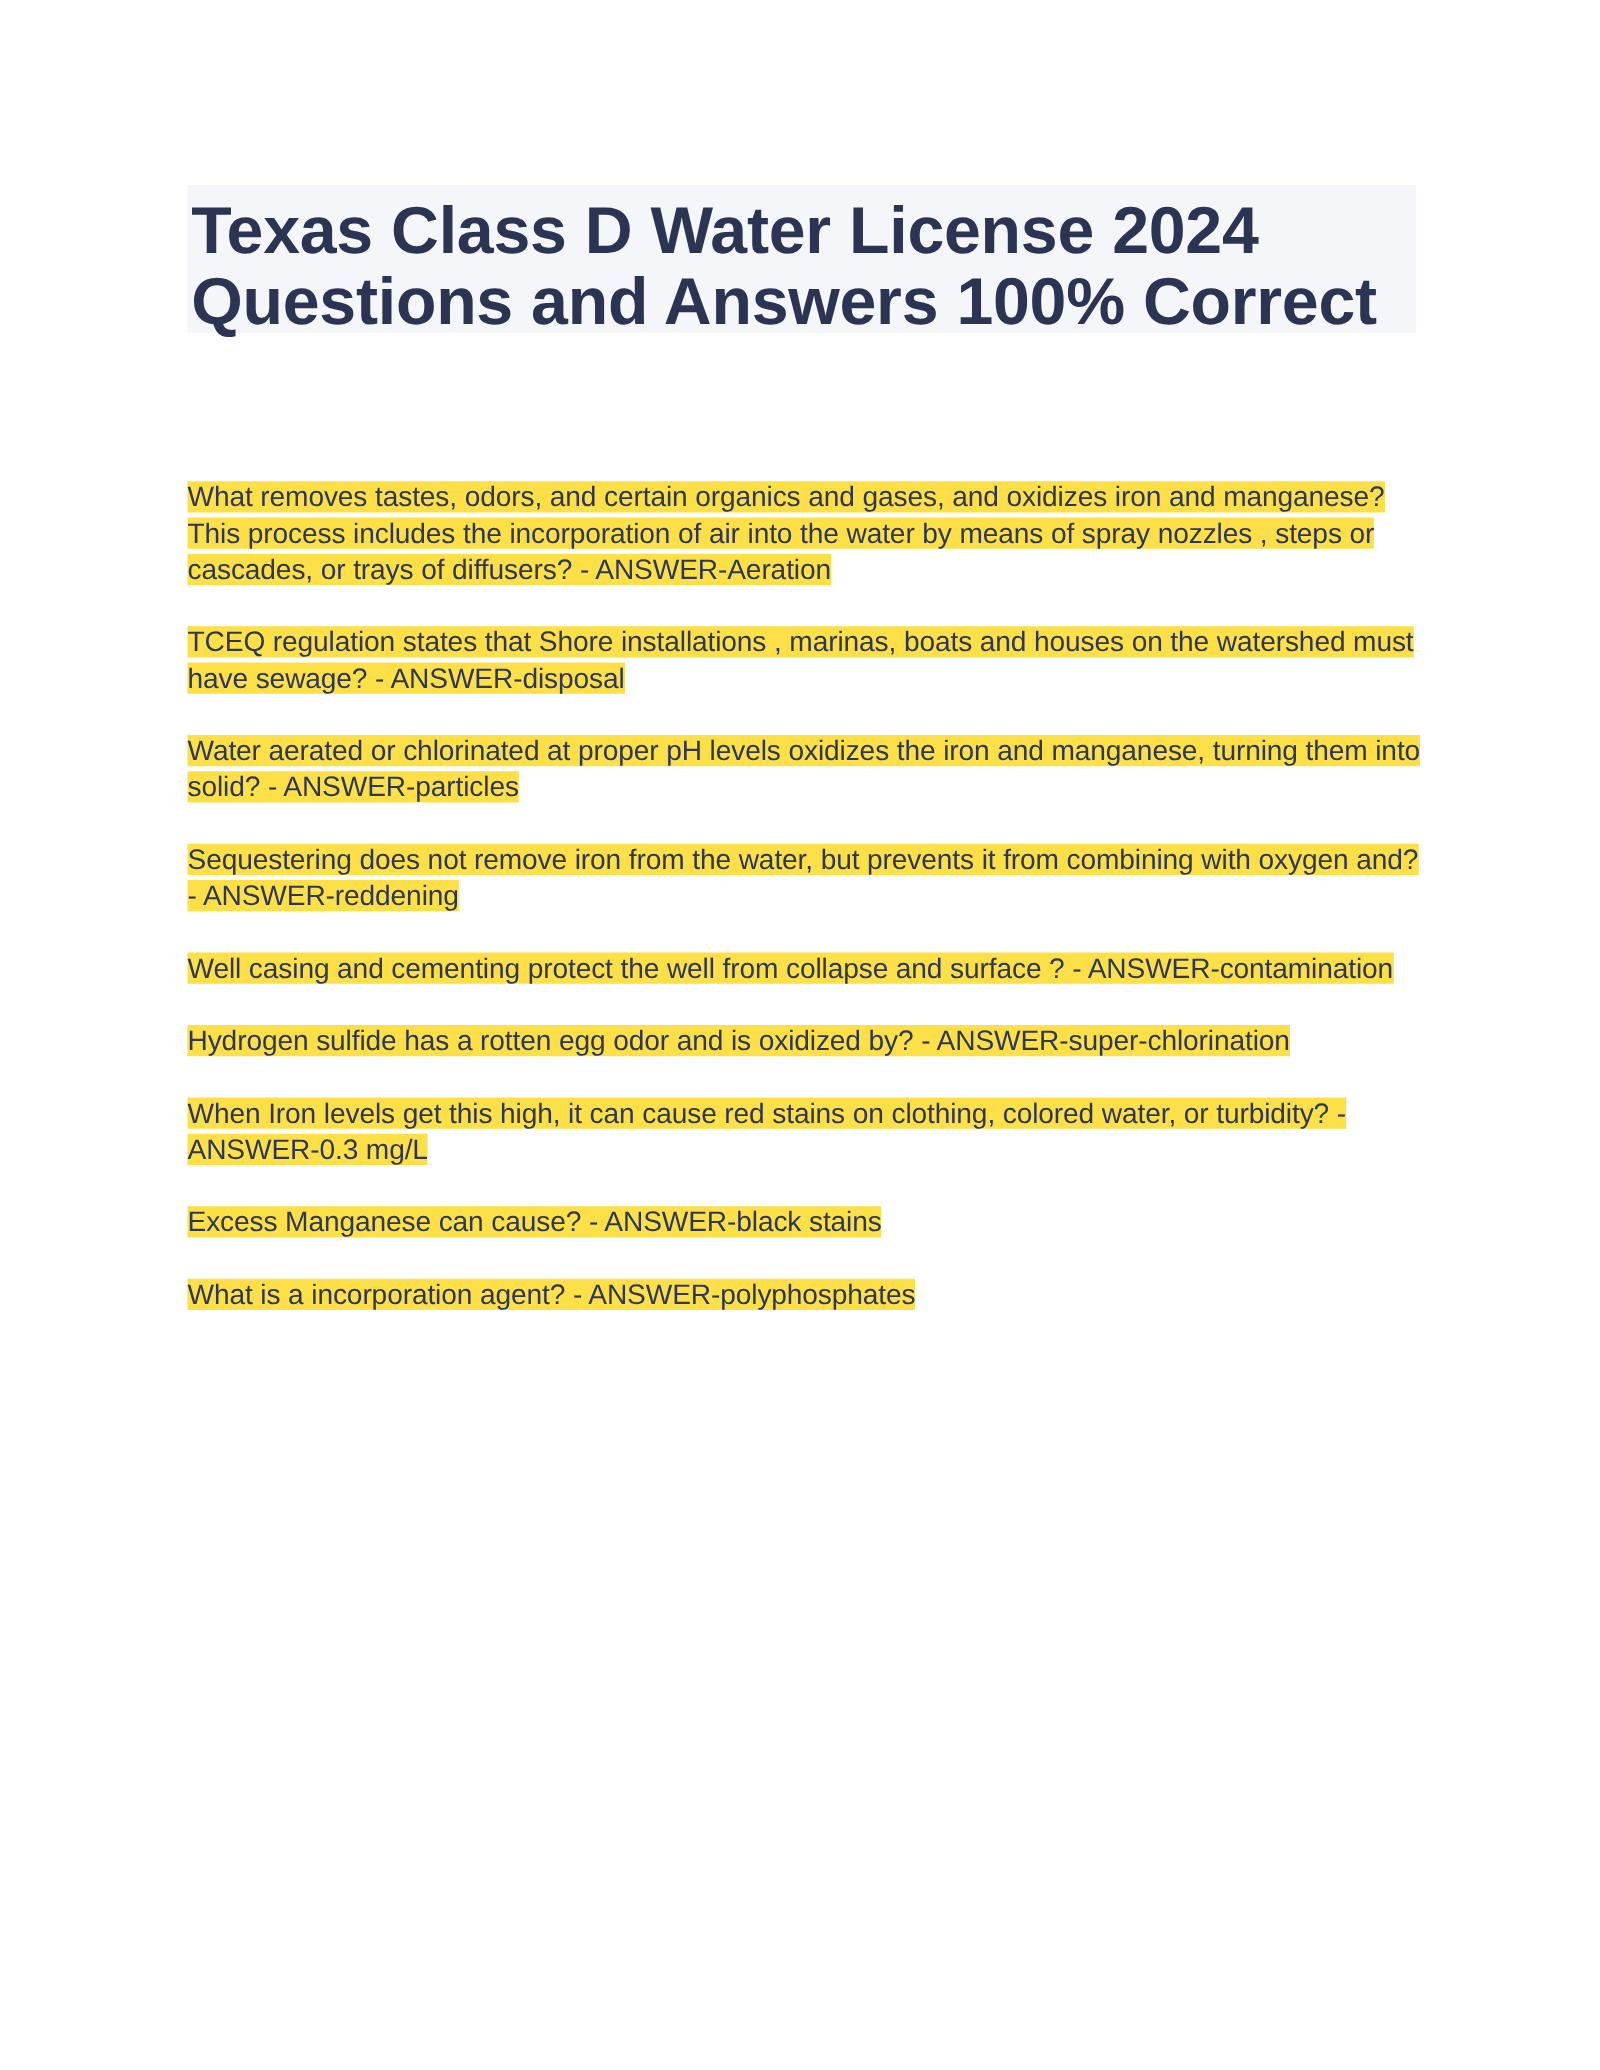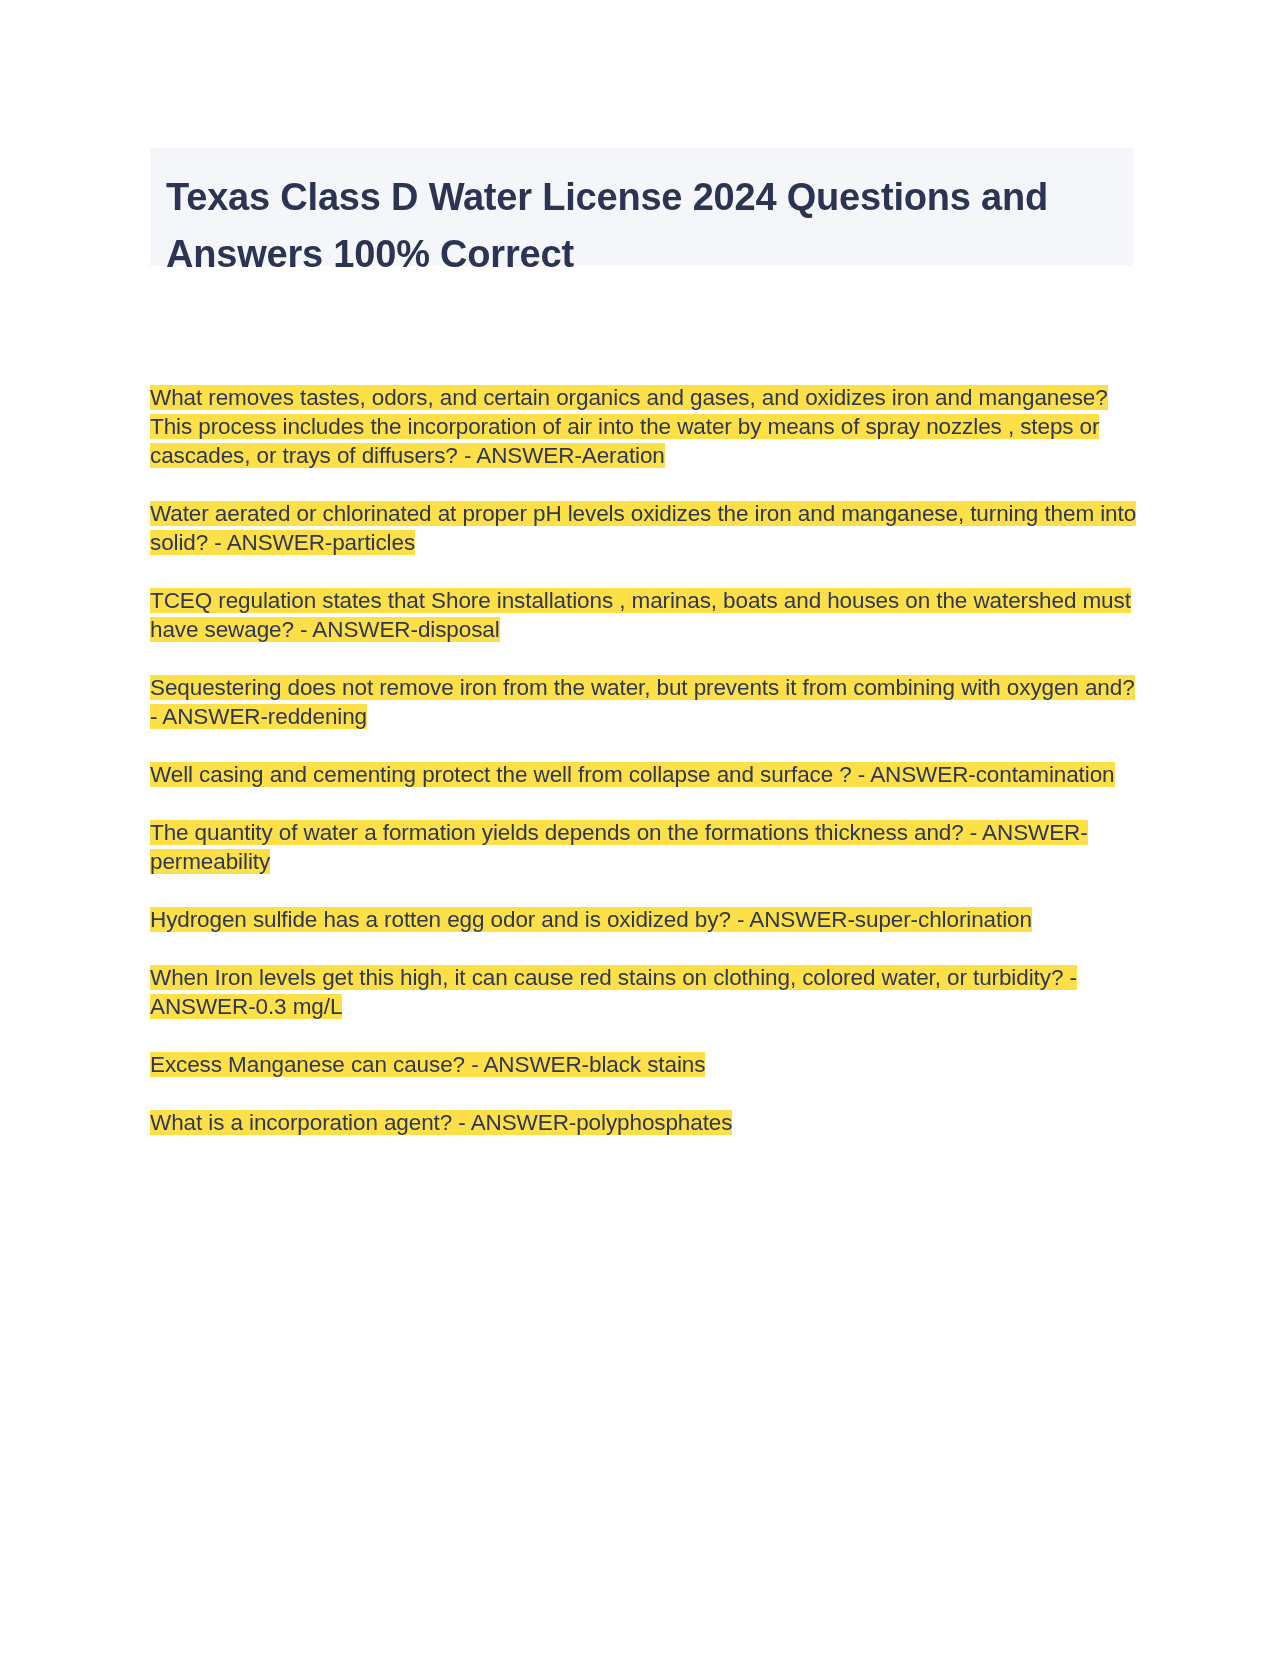--- a/index.html
+++ b/index.html
@@ -7,24 +7,24 @@
     .page { position: absolute; left: 150px; top: 148px; width: 990px; }
     .title-block {
       background: #f5f6fa;
       width: 983px;
       padding: 5px 0 0 0;
       height: 113px;
     }
     .title {
       font-family: "Liberation Sans", sans-serif;
       font-weight: bold;
-      font-size: 38px;
+      font-size: 53px;
       line-height: 57px;
       color: #2b3553;
-      margin: 16px;
+      margin: 3px;
       letter-spacing: -0.2px;
     }
     .qa-list { position: absolute; left: 150px; top: 383px; width: 990px; }
     .qa {
       font-family: "Liberation Sans", sans-serif;
       font-size: 22.5px;
       line-height: 29px;
       color: #2f3756;
       margin: 0 0 29px 0;
       letter-spacing: -0.1px;
@@ -39,22 +39,21 @@
 <body>
 
 <div class="page">
   <div class="title-block">
     <h1 class="title">Texas Class D Water License 2024 Questions and Answers 100% Correct</h1>
   </div>
 </div>
 
 <div class="qa-list">
   <p class="qa"><span>What removes tastes, odors, and certain organics and gases, and oxidizes iron and manganese? This process includes the incorporation of air into the water by means of spray nozzles , steps or cascades, or trays of diffusers? - ANSWER-Aeration</span></p>
+  <p class="qa"><span>TCEQ regulation states that Shore installations , marinas, boats and houses on the watershed must have sewage? - ANSWER-disposal</span></p>
   <p class="qa"><span>Water aerated or chlorinated at proper pH levels oxidizes the iron and manganese, turning them into solid? - ANSWER-particles</span></p>
-  <p class="qa"><span>TCEQ regulation states that Shore installations , marinas, boats and houses on the watershed must have sewage? - ANSWER-disposal</span></p>
   <p class="qa"><span>Sequestering does not remove iron from the water, but prevents it from combining with oxygen and? - ANSWER-reddening</span></p>
   <p class="qa"><span>Well casing and cementing protect the well from collapse and surface ? - ANSWER-contamination</span></p>
-  <p class="qa"><span>The quantity of water a formation yields depends on the formations thickness and? - ANSWER-permeability</span></p>
   <p class="qa"><span>Hydrogen sulfide has a rotten egg odor and is oxidized by? - ANSWER-super-chlorination</span></p>
   <p class="qa"><span>When Iron levels get this high, it can cause red stains on clothing, colored water, or turbidity? - ANSWER-0.3 mg/L</span></p>
   <p class="qa"><span>Excess Manganese can cause? - ANSWER-black stains</span></p>
   <p class="qa"><span>What is a incorporation agent? - ANSWER-polyphosphates</span></p>
 </div>
 
 </body></html>

